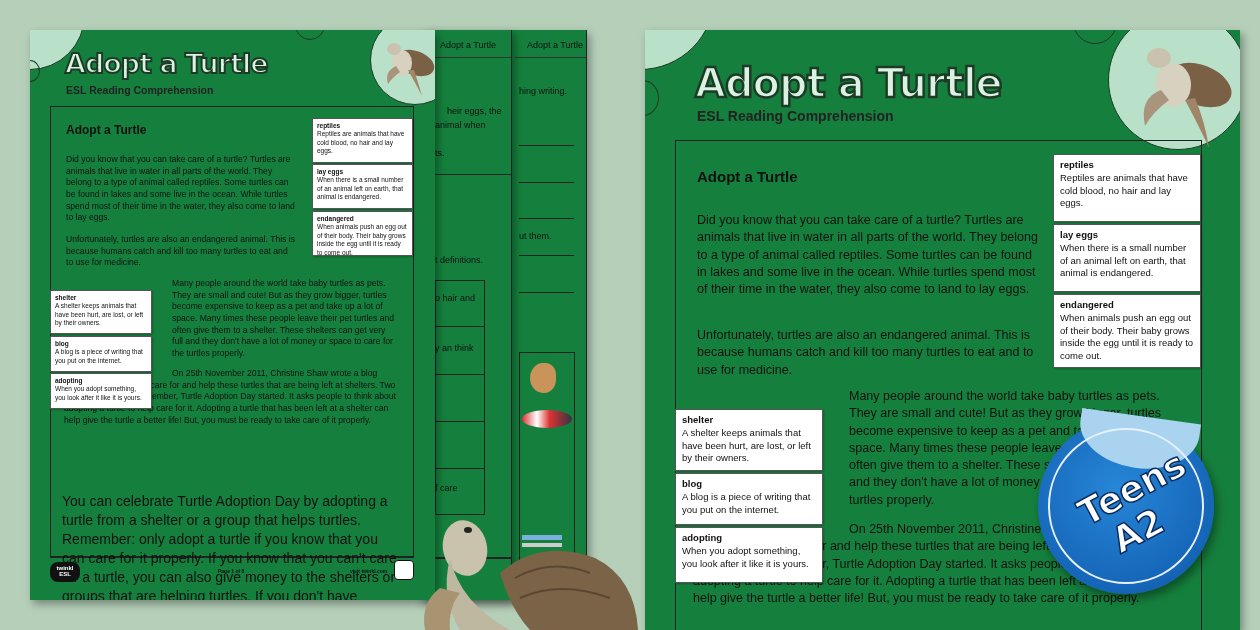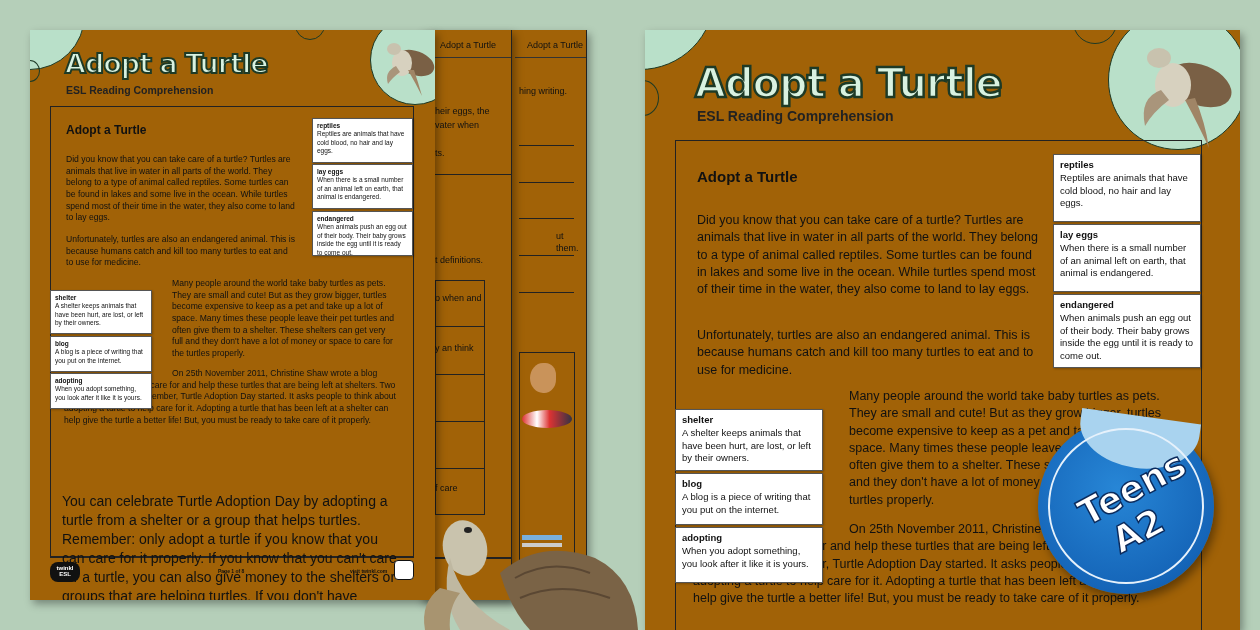--- a/index.html
+++ b/index.html
@@ -1,19 +1,19 @@
 <!DOCTYPE html>
 <html><head>
 <meta charset="utf-8">
 <style>
   * { box-sizing: border-box; margin: 0; padding: 0; }
   html, body { width: 1260px; height: 630px; overflow: hidden; }
   body { background: #b5cfb9; position: relative; font-family: "Liberation Sans", sans-serif; color: #111; }
 
-  .page { position: absolute; background: #a16207; overflow: hidden; box-shadow: 3px 4px 8px rgba(0,0,0,0.35); }
+  .page { position: absolute; background: #15803d; overflow: hidden; box-shadow: 3px 4px 8px rgba(0,0,0,0.35); }
 
   
   .back-page { top: 30px; height: 570px; border-right: 1px solid #222; }
   .back-page .hdr-label { position: absolute; top: 10px; font-size: 9px; }
   .back-page .hdr-line { position: absolute; top: 27px; height: 1px; background: #333; }
 
   
   #left-page { left: 30px; top: 30px; width: 405px; height: 570px; }
   #right-page { left: 645px; top: 30px; width: 595px; height: 600px; }
 
@@ -52,40 +52,40 @@
 </head>
 <body>
 
 <div class="page back-page" style="left:430px; width:157px;">
   <span class="hdr-label" style="left:97px;">Adopt a Turtle</span>
   <div class="hdr-line" style="left:85px; width:72px;"></div>
   <span class="para" style="left:89px; top:55px; font-size:9px;">hing writing.</span>
   <div class="h-rule" style="left:89px; top:115px; width:55px; height:1px;"></div>
   <div class="h-rule" style="left:89px; top:152px; width:55px; height:1px;"></div>
   <div class="h-rule" style="left:89px; top:188px; width:55px; height:1px;"></div>
-  <span class="para" style="left:89px; top:200px; font-size:9px;margin-left:37px;">ut them.</span>
+  <span class="para" style="left:89px; top:200px; font-size:9px;">ut them.</span>
   <div class="h-rule" style="left:89px; top:225px; width:55px; height:1px;"></div>
   <div class="h-rule" style="left:89px; top:262px; width:55px; height:1px;"></div>
   <div style="position:absolute; left:89px; top:322px; width:56px; height:215px; border:1.5px solid #222;"></div>
   <div style="position:absolute; left:100px; top:333px; width:26px; height:30px; background:#c9935a; border-radius:50% 40% 45% 50%;"></div>
   <div style="position:absolute; left:92px; top:380px; width:50px; height:18px; background:linear-gradient(90deg,#d33 0,#fff 30%,#d33 55%,#334 100%); border-radius:50%;"></div>
   <div style="position:absolute; left:92px; top:505px; width:40px; height:5px; background:#7ab0dc;"></div>
   <div style="position:absolute; left:92px; top:513px; width:40px; height:4px; background:#ccc;"></div>
 </div>
 
 <div class="page back-page" style="left:420px; width:92px;">
   <span class="hdr-label" style="left:20px;">Adopt a Turtle</span>
   <div class="hdr-line" style="left:15px; width:77px;"></div>
-  <span class="para" style="left:15px; top:75px; font-size:9px; white-space:nowrap;">heir eggs, the</span>
-  <span class="para" style="left:15px; top:89px; font-size:9px; white-space:nowrap;">vater when</span>
+  <span class="para" style="left:27px; top:75px; font-size:9px; white-space:nowrap;">heir eggs, the</span>
+  <span class="para" style="left:15px; top:89px; font-size:9px; white-space:nowrap;">animal when</span>
   <span class="para" style="left:15px; top:117px; font-size:9px;">ts.</span>
   <div class="h-rule" style="left:15px; top:144px; width:77px; height:1px;"></div>
   <span class="para" style="left:15px; top:224px; font-size:9px; white-space:nowrap;">t definitions.</span>
   <div style="position:absolute; left:15px; top:250px; width:50px; height:235px; border:1.5px solid #222;"></div>
-  <span class="para" style="left:15px; top:262px; font-size:9px; white-space:nowrap;">o when and</span>
+  <span class="para" style="left:15px; top:262px; font-size:9px; white-space:nowrap;">o hair and</span>
   <div class="h-rule" style="left:15px; top:296px; width:50px; height:1px;"></div>
   <span class="para" style="left:15px; top:312px; font-size:9px; white-space:nowrap;">y an think</span>
   <div class="h-rule" style="left:15px; top:344px; width:50px; height:1px;"></div>
   <div class="h-rule" style="left:15px; top:391px; width:50px; height:1px;"></div>
   <div class="h-rule" style="left:15px; top:438px; width:50px; height:1px;"></div>
   <span class="para" style="left:15px; top:452px; font-size:9px; white-space:nowrap;">f care</span>
   <div class="h-rule" style="left:15px; top:527px; width:77px;"></div>
 </div>
 
 <div class="page" id="left-page">

